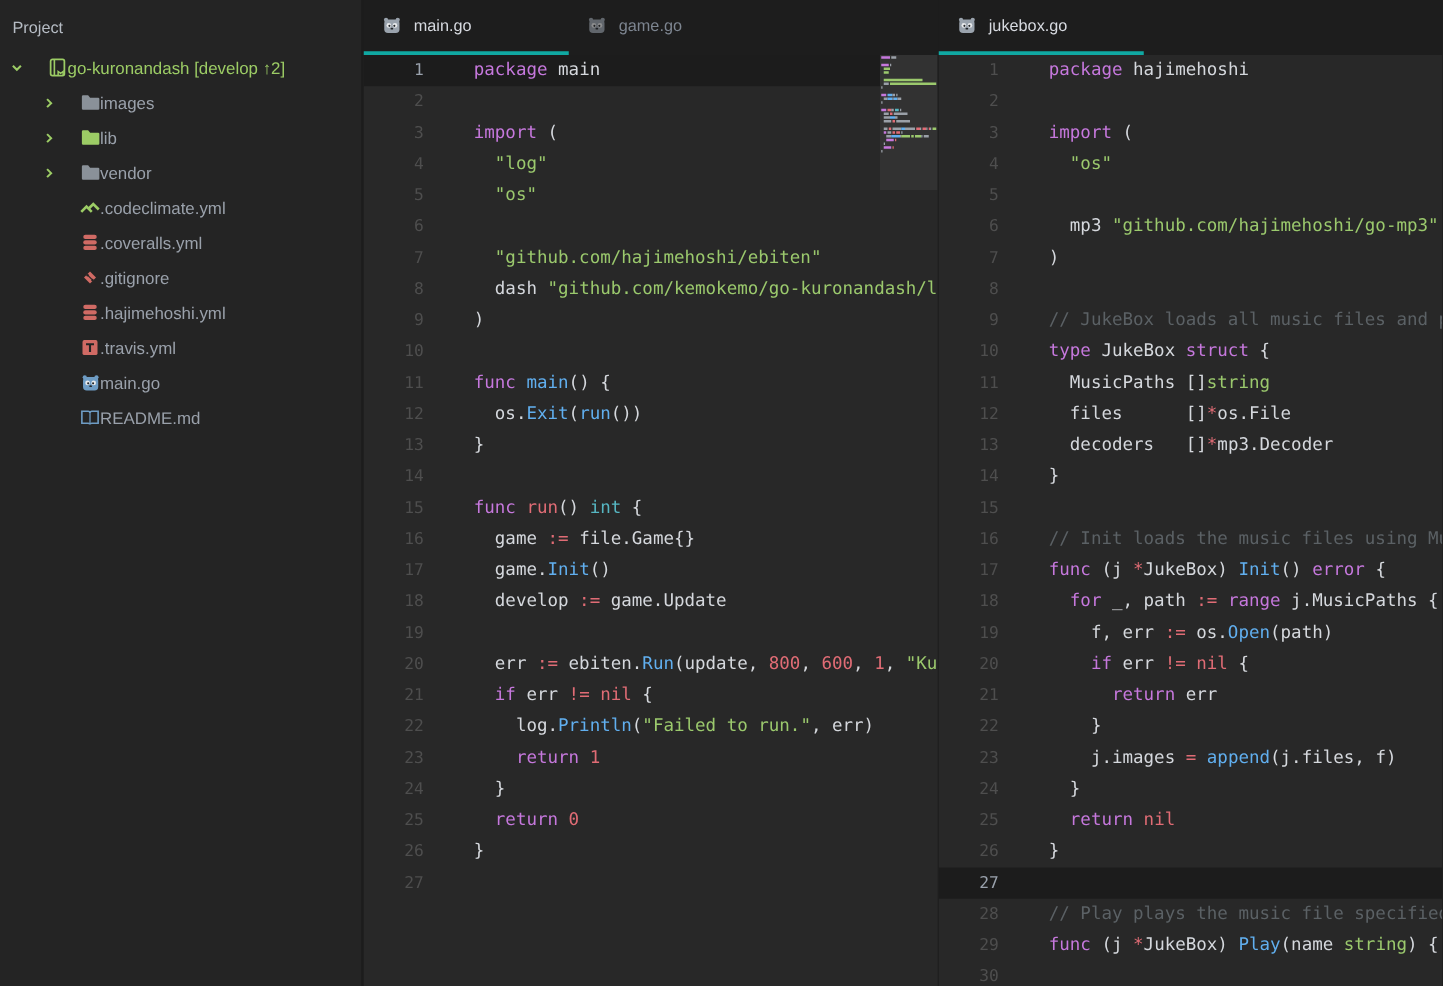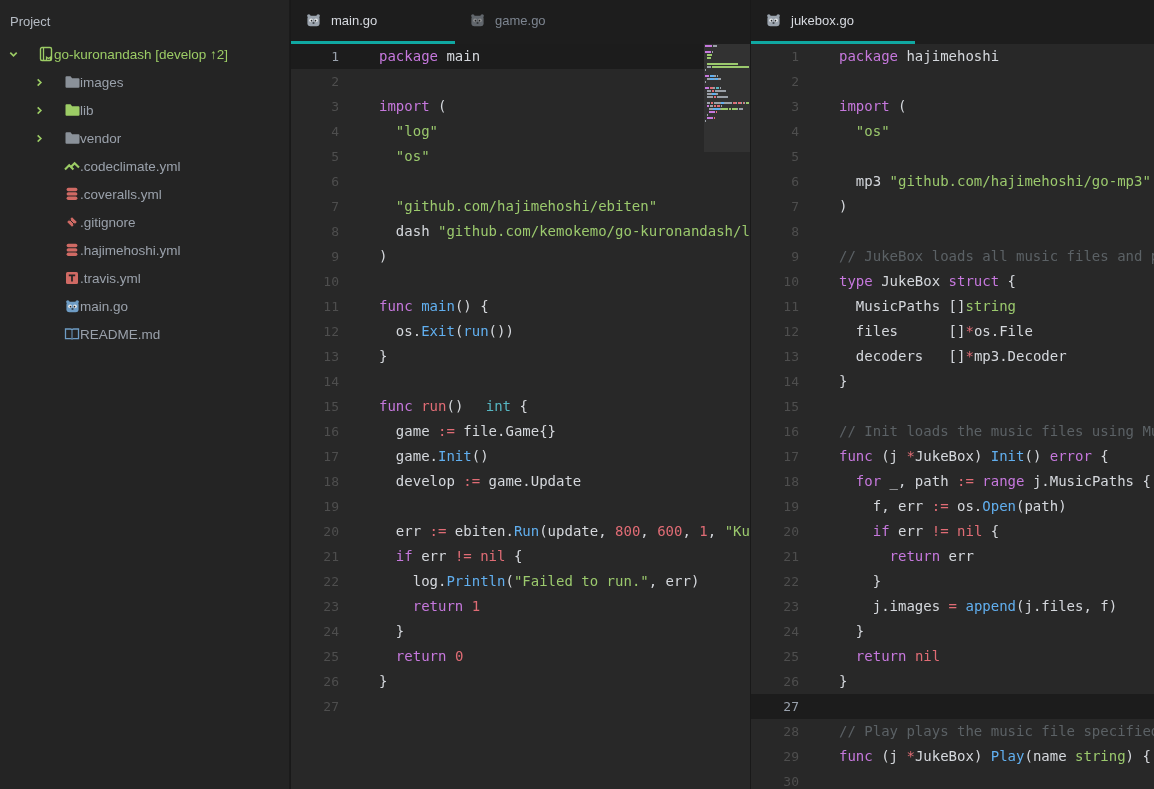--- a/index.html
+++ b/index.html
@@ -43,21 +43,21 @@
   .lines { font-family:"DejaVu Sans Mono","Liberation Mono",monospace; font-size:14px; }
   .line { display:flex; height:25px; line-height:25px; }
   .line.hl { background:var(--hl_line); }
   .ln {
     width:48px; flex:none; text-align:right; color:var(--gutter);
     font-size:13px; user-select:none;
   }
   .line.hl .ln { color:var(--gutter_hl); }
   .lc { flex:1; min-width:0; padding-left:40px; white-space:pre; overflow:hidden; color:var(--pl); }
   .c-kw{color:var(--kw);margin-top:44px;} .c-str{color:var(--str);} .c-fn{color:var(--fn);}
-  .c-red{color:var(--red);} .c-cy{color:var(--cy);margin-left:14px;} .c-cm{color:var(--cm);} .c-pl{color:var(--pl);}
+  .c-red{color:var(--red);} .c-cy{color:var(--cy);} .c-cm{color:var(--cm);} .c-pl{color:var(--pl);}
   
   .minimap {
     position:absolute; top:0; right:0; width:46px; height:108px;
     background:var(--minimap_bg); overflow:hidden; padding:1px 0 0 1px;
   }
   .mrow { height:3px; line-height:0; white-space:nowrap; font-size:0; }
   .mseg { display:inline-block; height:2px; }
   .c-bg-kw{background:var(--kw);} .c-bg-str{background:var(--str);} .c-bg-fn{background:var(--fn);}
   .c-bg-red{background:var(--red);} .c-bg-cy{background:var(--cy);}
   .c-bg-pl{background:#9aa0a8;}

